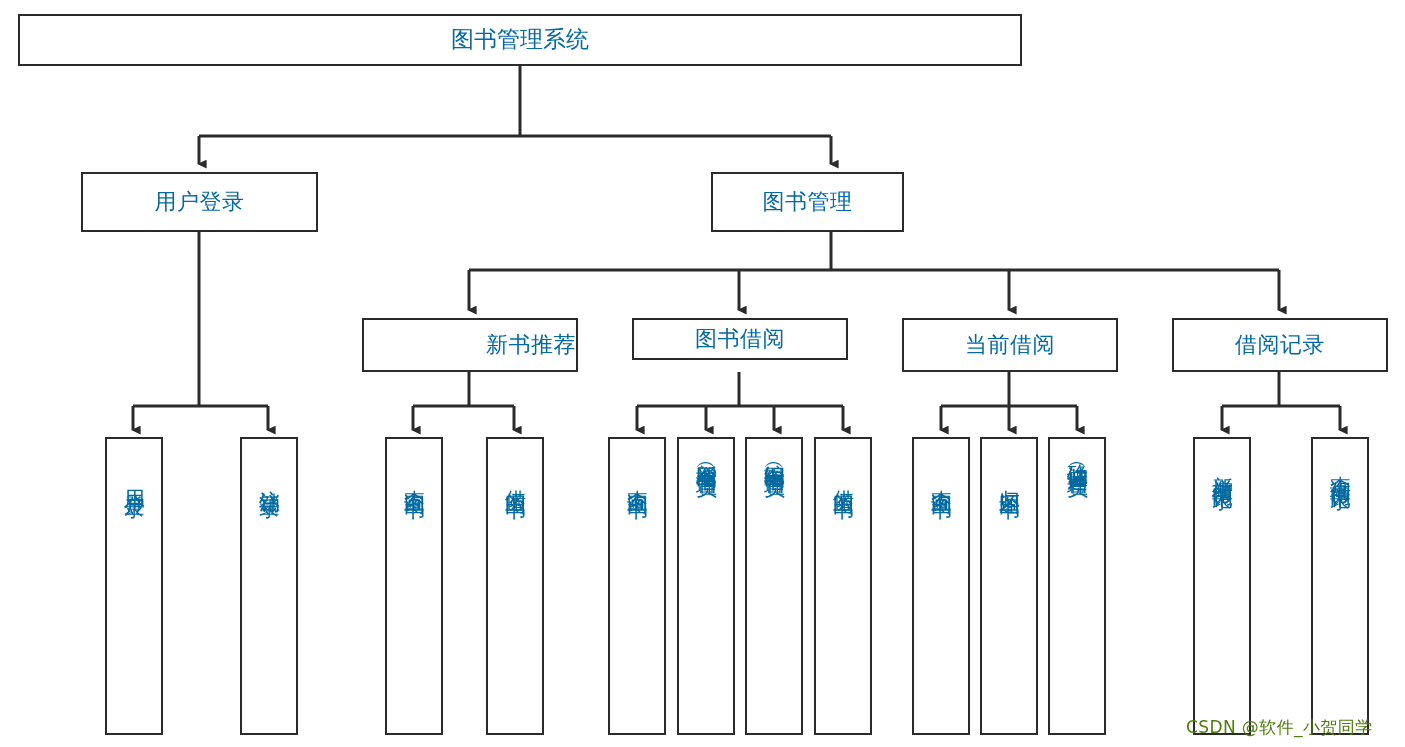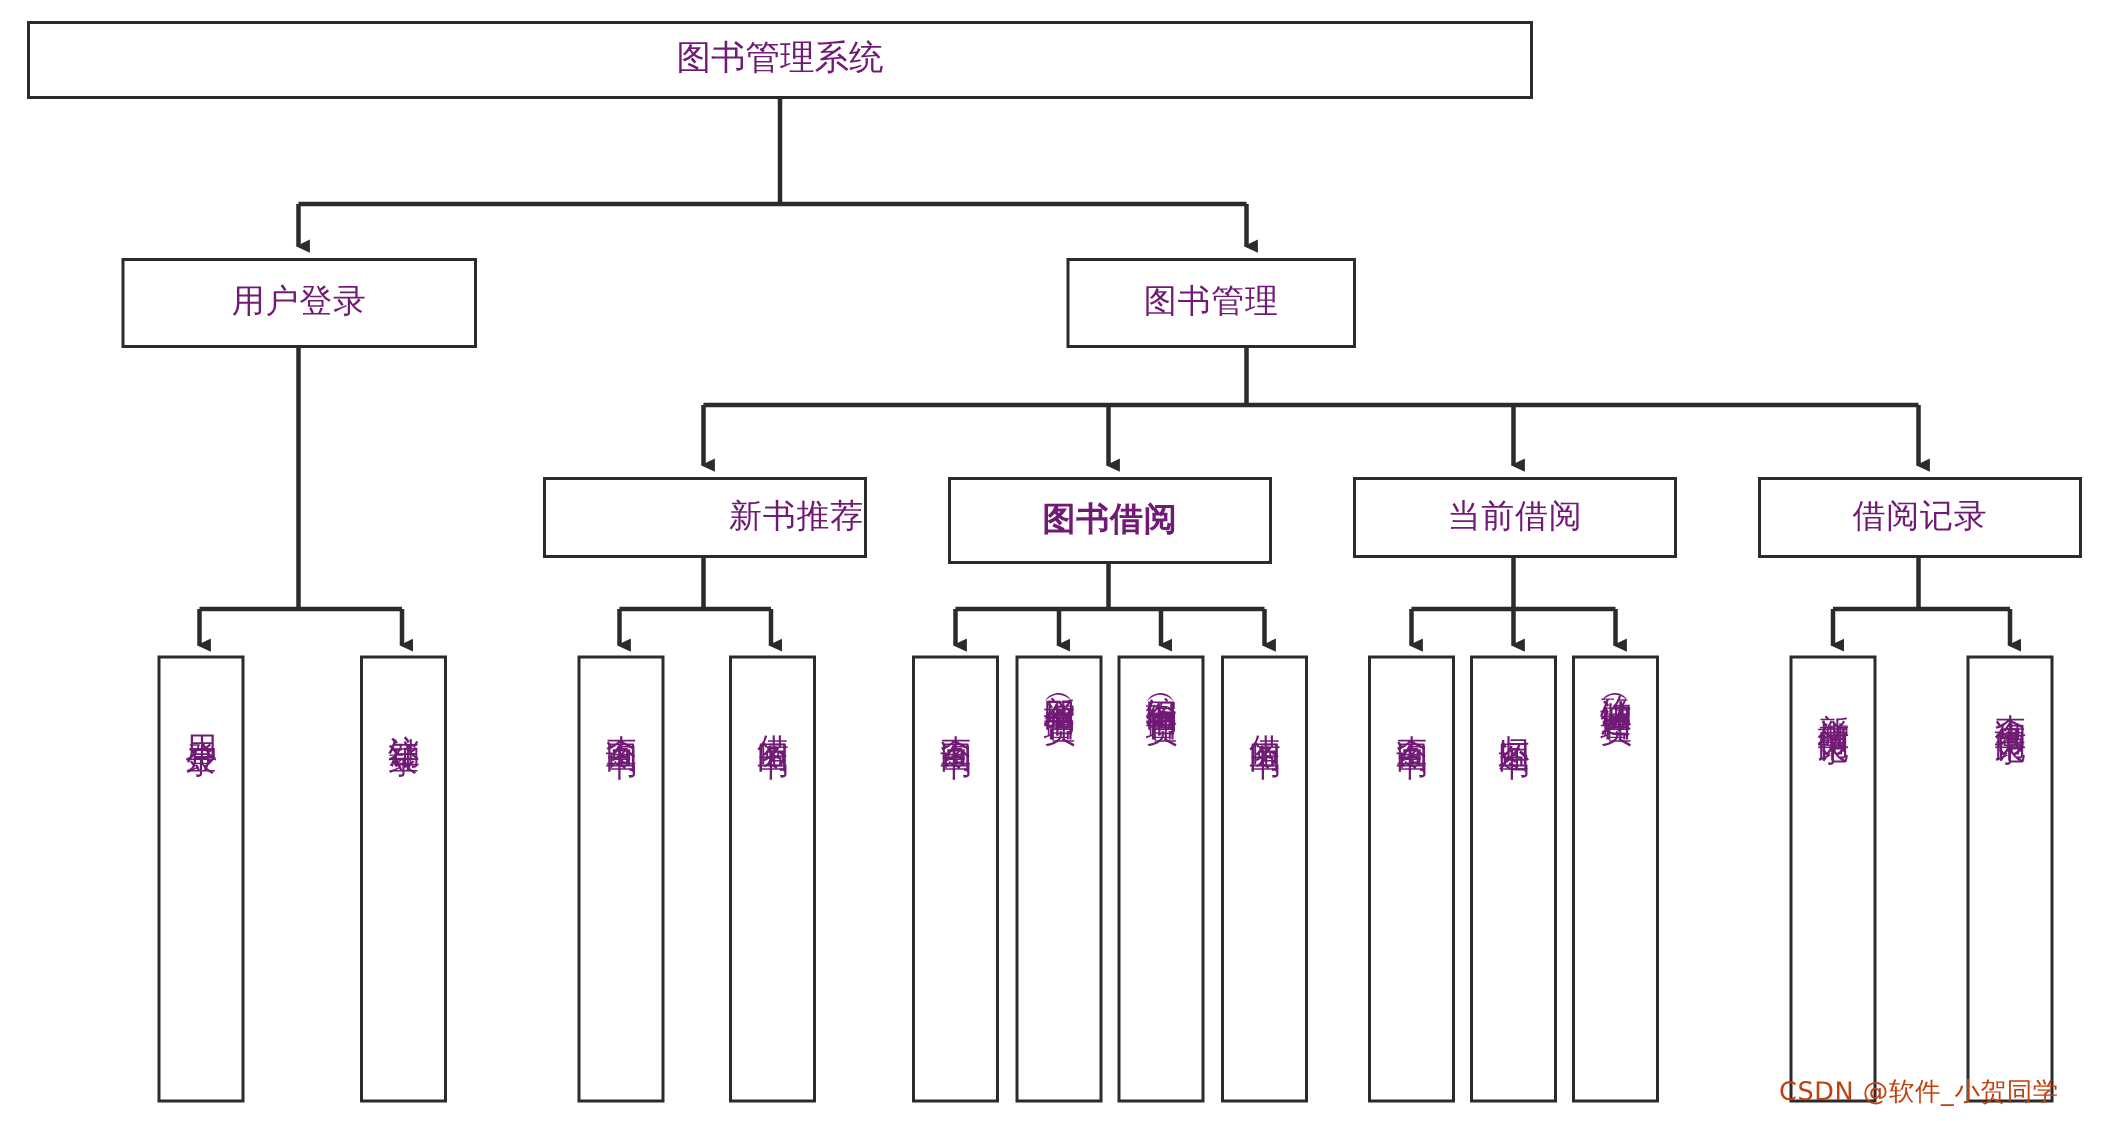--- a/index.html
+++ b/index.html
@@ -27,21 +27,21 @@
     pointer-events: none;
   }
   .node {
     position: absolute;
     box-sizing: border-box;
     background: #ffffff;
     border: 2px solid #2b2b2b;
     display: flex;
     align-items: center;
     justify-content: center;
-    color: #701a75;
+    color: #0369a1;
     line-height: 1.18;
   }
   .node.h {
     font-size: 22px;
     letter-spacing: 0.5px;
   }
   .node.root {
     font-size: 23px;
   }
   .node.v {
@@ -57,21 +57,21 @@
     display: block;
   }
   .node.v.tall .vtxt {
     letter-spacing: 2px;
   }
   .watermark {
     position: absolute;
     left: 1186px;
     top: 716px;
     font-size: 17px;
-    color: #c2410c;
+    color: #4d7c0f;
     white-space: nowrap;
     letter-spacing: 0.4px;
   }
 </style>
 </head>
 <body>
 
 <div id="canvas">
 
   <svg class="edges" viewBox="0 0 1405 747" xmlns="http://www.w3.org/2000/svg">
@@ -131,21 +131,21 @@
   <div class="node h" style="left:81px; top:172px; width:237px; height:60px;">
     <span>用户登录</span>
   </div>
   <div class="node h" style="left:711px; top:172px; width:193px; height:60px;">
     <span>图书管理</span>
   </div>
 
   <div class="node h" style="left:362px; top:318px; width:216px; height:54px;justify-content:flex-end;">
     <span>新书推荐</span>
   </div>
-  <div class="node h" style="left:632px; top:318px; width:216px; height:58px;font-weight:bold;">
+  <div class="node h" style="left:632px; top:318px; width:216px; height:42px;">
     <span>图书借阅</span>
   </div>
   <div class="node h" style="left:902px; top:318px; width:216px; height:54px;">
     <span>当前借阅</span>
   </div>
   <div class="node h" style="left:1172px; top:318px; width:216px; height:54px;">
     <span>借阅记录</span>
   </div>
 
   <div class="node v" style="left:105px; top:437px; width:58px; height:298px;">

